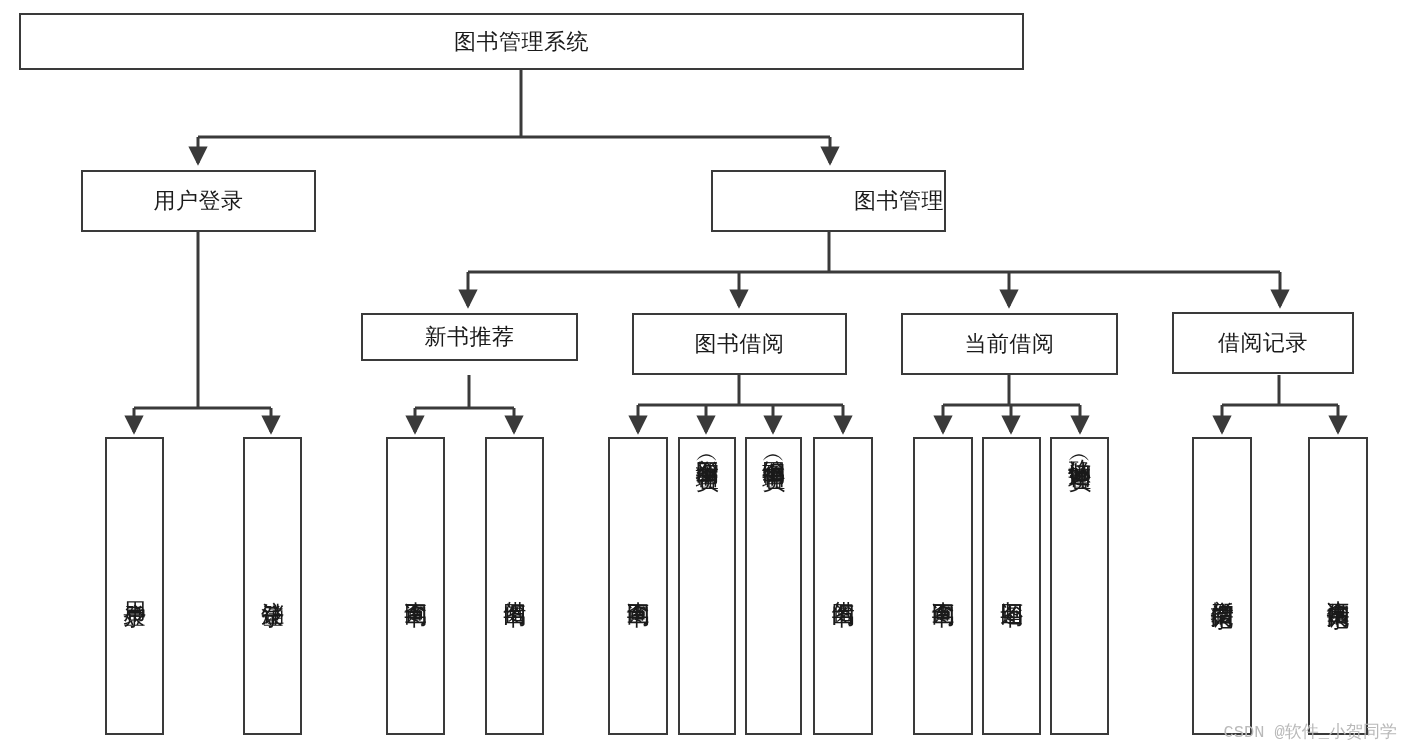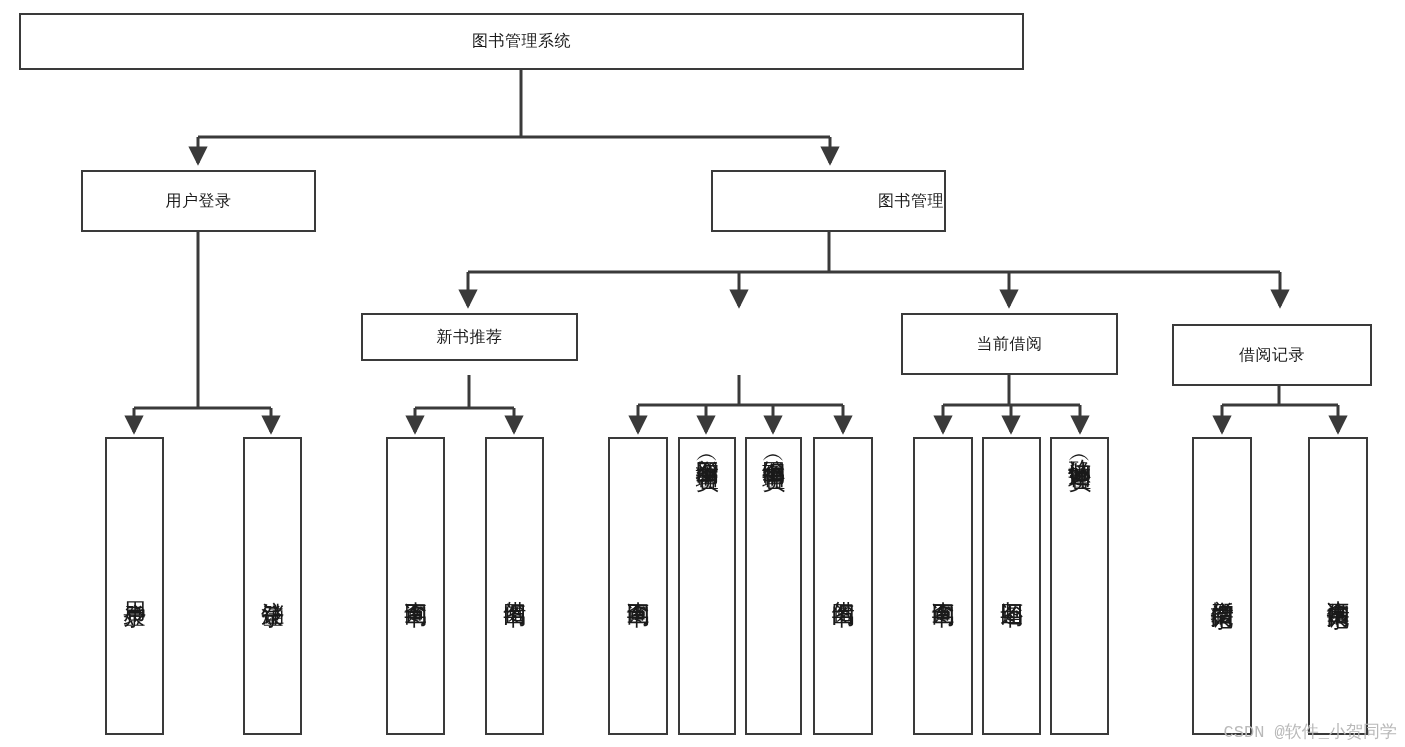--- a/index.html
+++ b/index.html
@@ -33,21 +33,21 @@
     z-index: 2;
   }
   .node-label {
     color: #1a1a1a;
     text-align: center;
     line-height: 1.18;
     letter-spacing: 0.5px;
   }
   
   .node.horiz .node-label {
-    font-size: 16px;
+    font-size: 22px;
     white-space: nowrap;
   }
   
   .node.vert {
     align-items: center;
     justify-content: center;
     padding: 2px 0;
   }
   .node.vert .node-label {
     writing-mode: vertical-rl;
@@ -135,26 +135,29 @@
   </div>
 
   <div class="node horiz" style="left:711px; top:170px; width:235px; height:62px;justify-content:flex-end;">
     <span class="node-label">图书管理</span>
   </div>
 
   <div class="node horiz" style="left:361px; top:313px; width:217px; height:48px;">
     <span class="node-label">新书推荐</span>
   </div>
 
+  <div class="node horiz" style="left:632px; top:313px; width:215px; height:62px;">
+    <span class="node-label">图书借阅</span>
+  </div>
 
   <div class="node horiz" style="left:901px; top:313px; width:217px; height:62px;">
     <span class="node-label">当前借阅</span>
   </div>
 
-  <div class="node horiz" style="left:1172px; top:324px; width:200px; height:62px;">
+  <div class="node horiz" style="left:1172px; top:312px; width:182px; height:62px;">
     <span class="node-label">借阅记录</span>
   </div>
 
   <div class="node vert" style="left:105px; top:437px; width:59px; height:298px;">
     <span class="node-label">用户登录</span>
   </div>
 
   <div class="node vert" style="left:243px; top:437px; width:59px; height:298px;">
     <span class="node-label">注销登录</span>
   </div>

